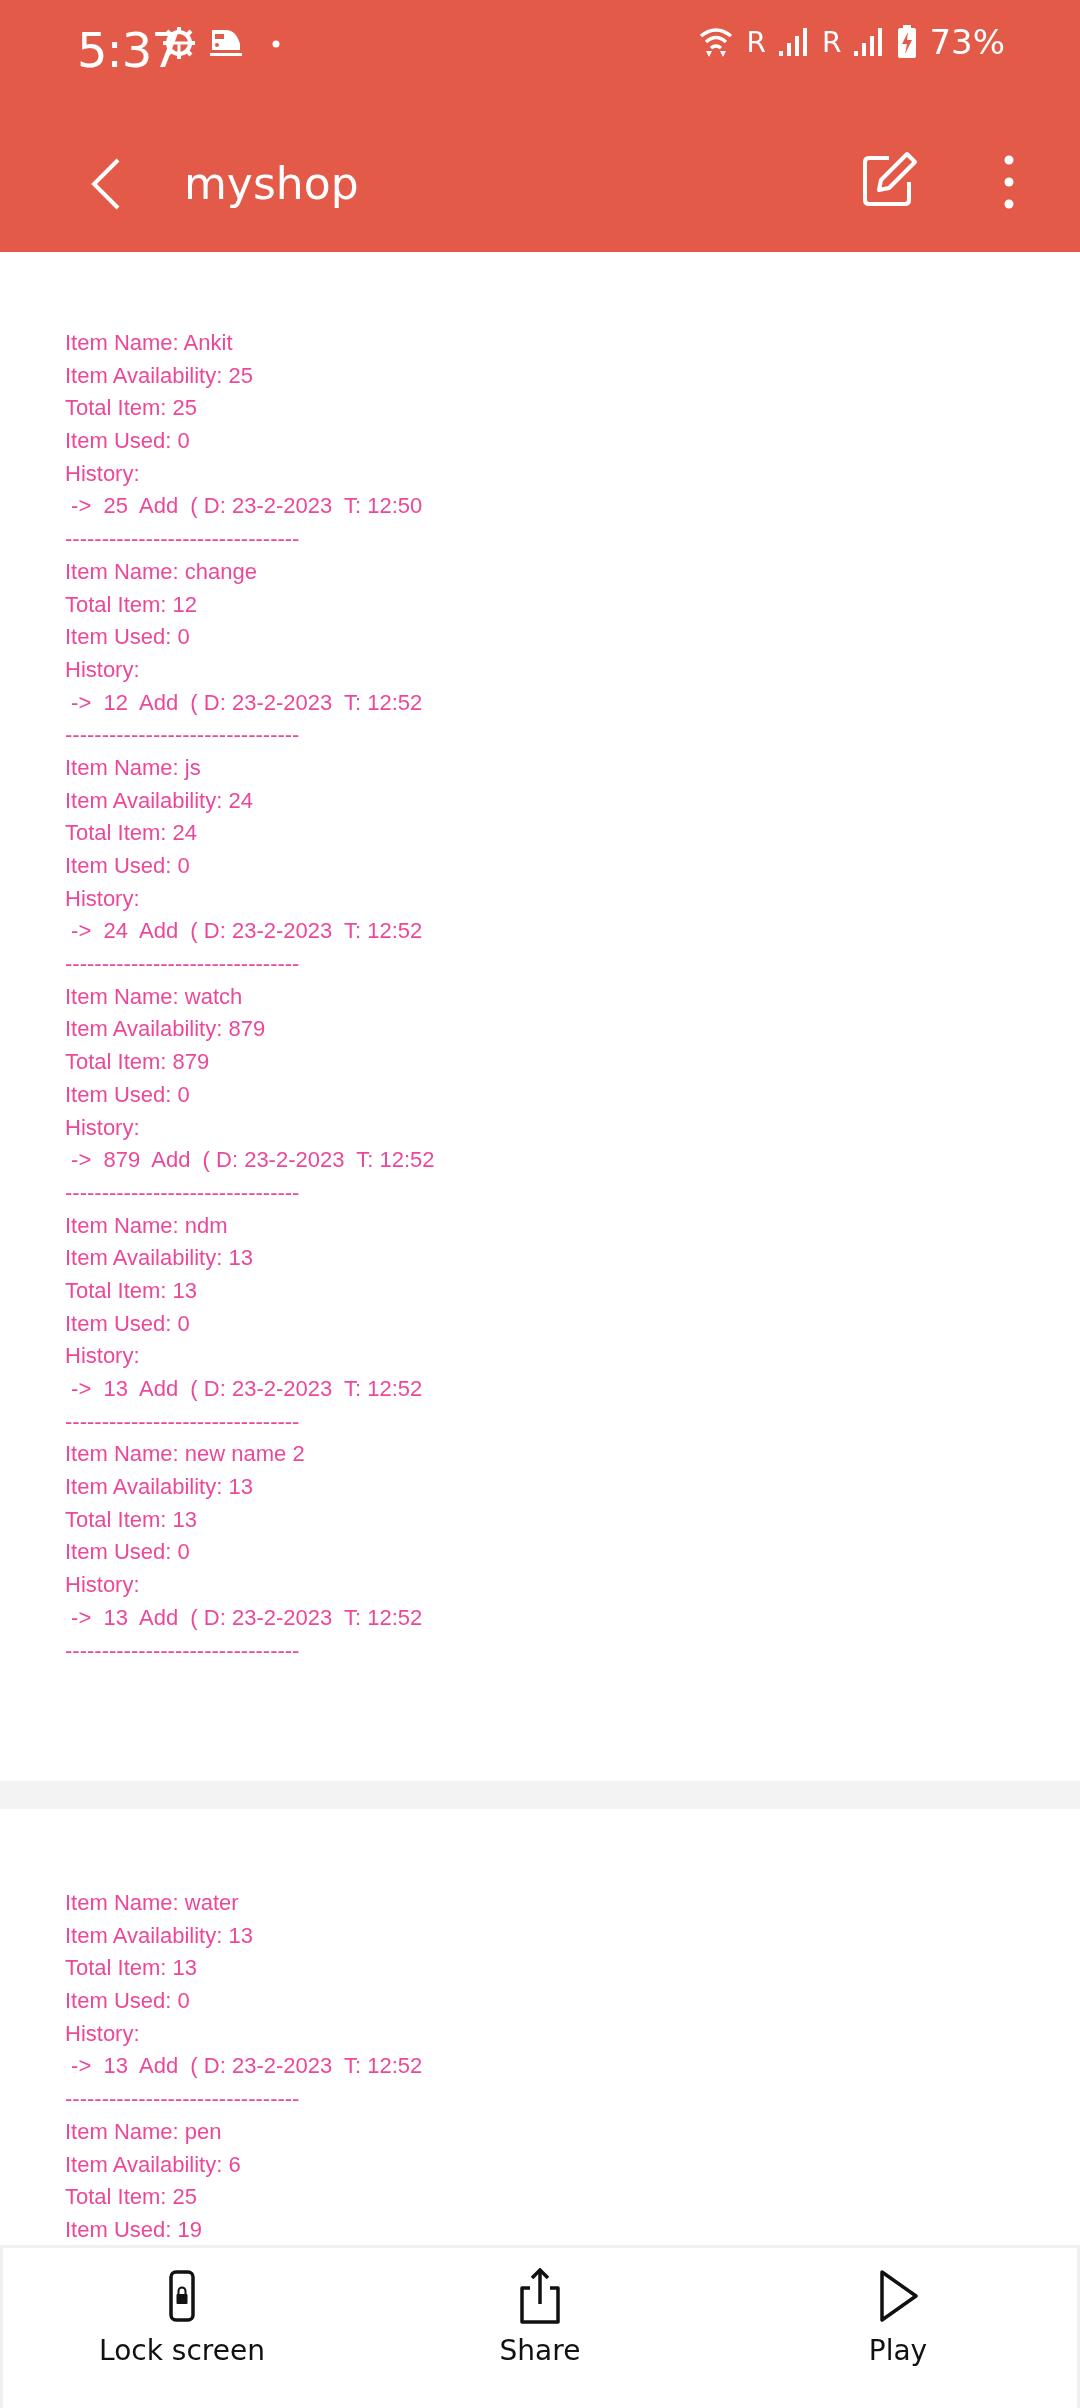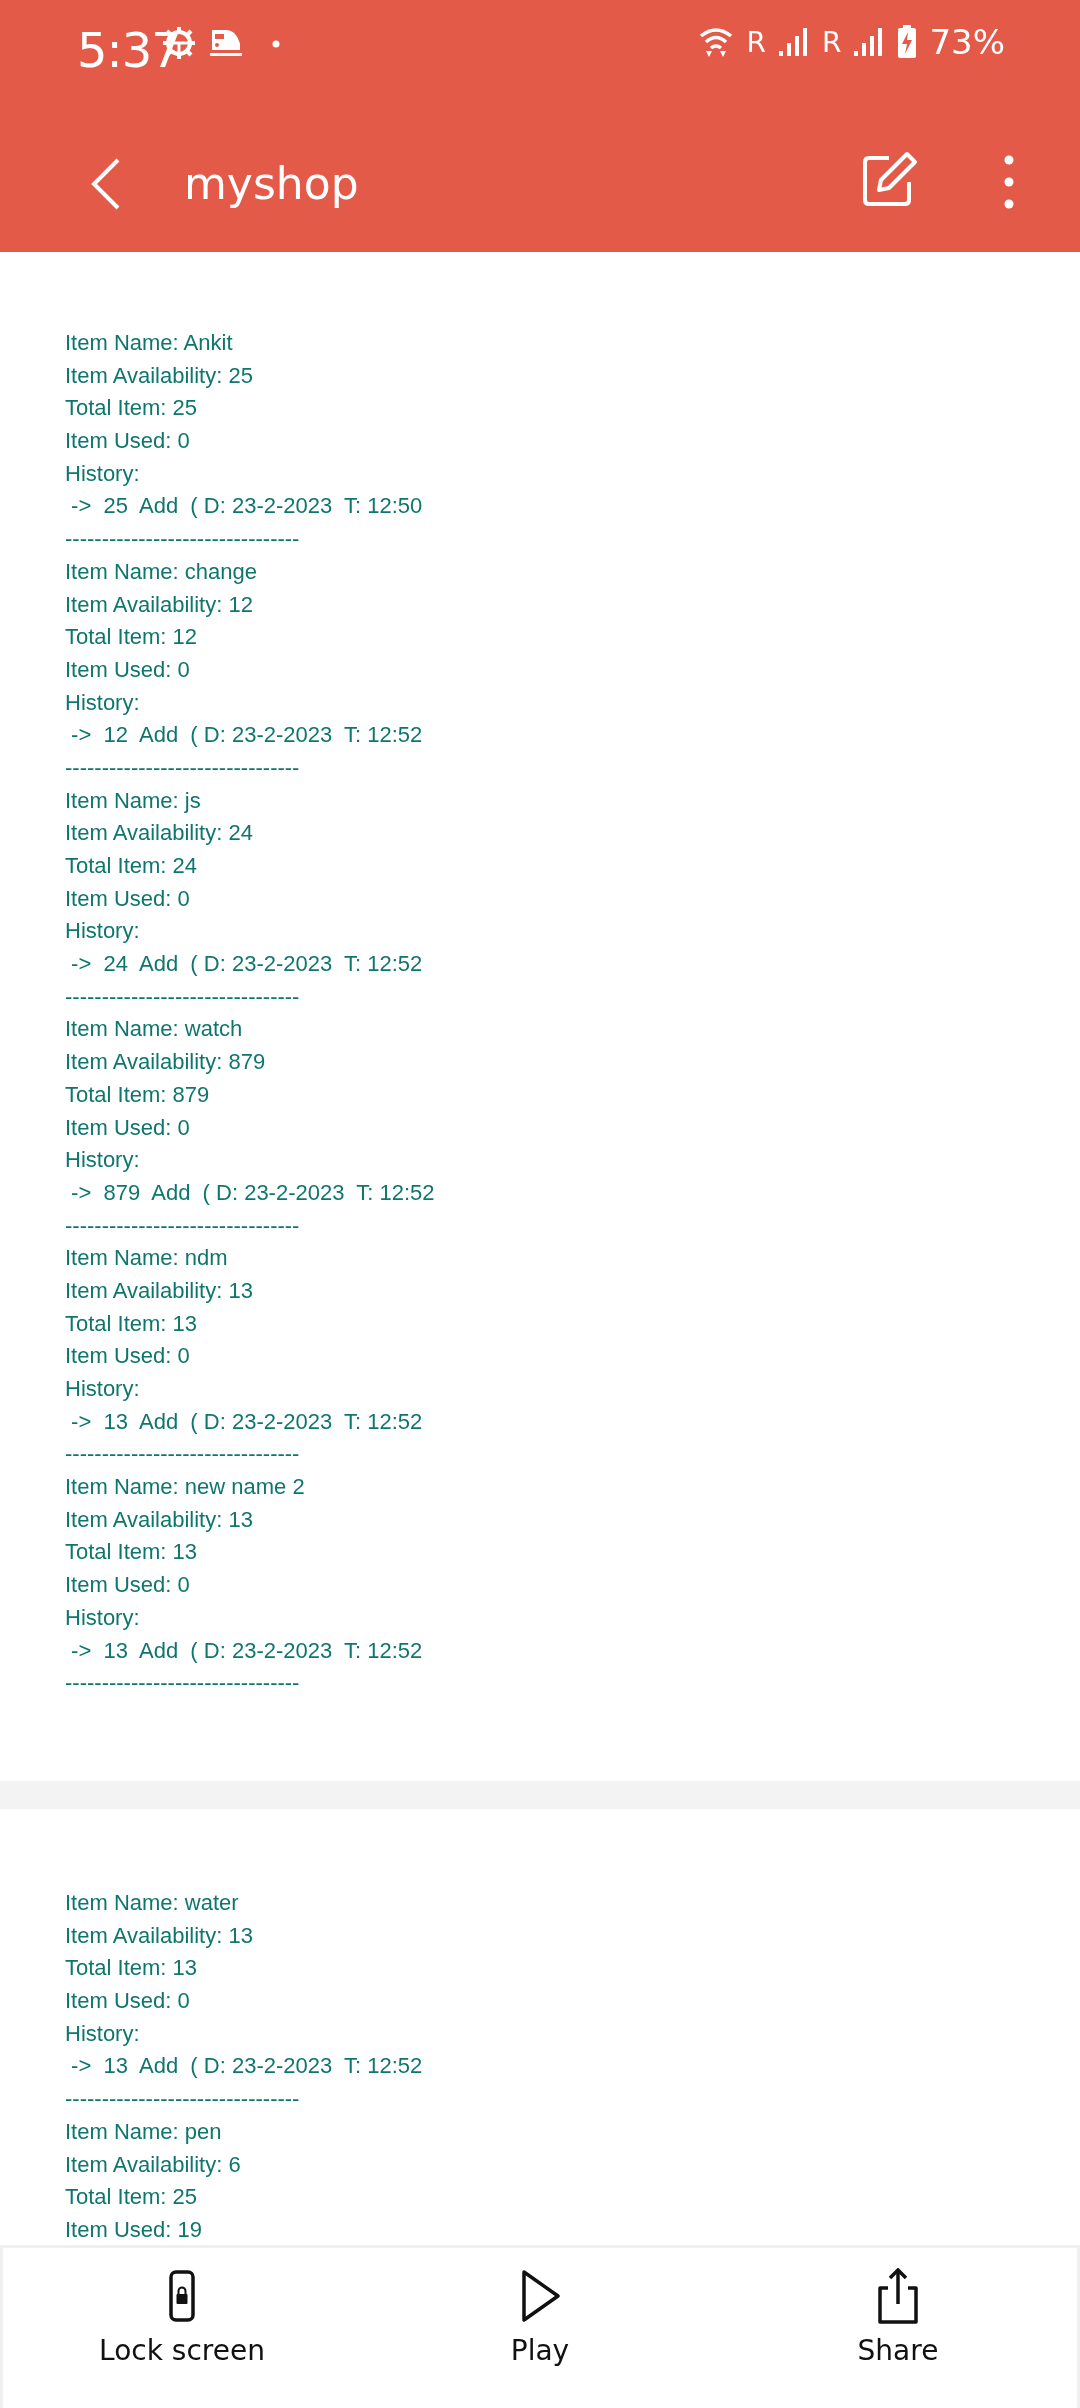--- a/index.html
+++ b/index.html
@@ -17,21 +17,21 @@
   .back { position: absolute; left: 65px; top: 14px; width: 50px; height: 60px; cursor: pointer; }
   .title { position: absolute; left: 165px; top: 18px; font-size: 44px; font-family: "DejaVu Sans", sans-serif; font-weight: normal; }
   .edit { position: absolute; left: 840px; top: 10px; width: 60px; height: 60px; cursor: pointer; }
   .more { position: absolute; left: 975px; top: 14px; width: 30px; height: 56px; cursor: pointer; }
 
   .page { position: absolute; left: 0; width: 1080px; background: #fff; }
   .page1 { top: 252px; height: 1529px; }
   .sep { position: absolute; left: 0; top: 1781px; width: 1080px; height: 28px; background: #f3f3f3; }
   .page2 { top: 1809px; height: 437px; overflow: hidden; }
 
-  .records { position: absolute; left: 65px; font-size: 22px; color: #0f766e; }
+  .records { position: absolute; left: 65px; font-size: 22px; color: #ec4899; }
   .page1 .records { top: 75px; }
   .page2 .records { top: 78px; }
   .line { height: 32.7px; line-height: 32.7px; white-space: pre; }
   .dash { height: 32.7px; line-height: 32.7px; white-space: pre; letter-spacing: 0px; }
 
   .bottombar { position: absolute; left: 0; top: 2245px; width: 1080px; height: 163px; background: #fff; border: 3px solid #f0f0f0; border-bottom: none; display: flex; }
   .bb-item { flex: 1; display: flex; flex-direction: column; align-items: center; padding-top: 20px; cursor: pointer; }
   .bb-icon { width: 56px; height: 56px; }
   .bb-label { margin-top: 10px; font-size: 28px; font-family: "DejaVu Sans", sans-serif; color: #111; }
 </style>
@@ -121,21 +121,20 @@
       <div class="line">Item Availability: 25</div>
       <div class="line">Total Item: 25</div>
       <div class="line">Item Used: 0</div>
       <div class="line">History:</div>
       <div class="line"> -&gt;  25  Add  ( D: 23-2-2023  T: 12:50</div>
       <div class="dash">--------------------------------</div>
     </div>
 
     <div>
       <div class="line">Item Name: change</div>
-      <div class="line">Item Availability: 12</div>
       <div class="line">Total Item: 12</div>
       <div class="line">Item Used: 0</div>
       <div class="line">History:</div>
       <div class="line"> -&gt;  12  Add  ( D: 23-2-2023  T: 12:52</div>
       <div class="dash">--------------------------------</div>
     </div>
 
     <div>
       <div class="line">Item Name: js</div>
       <div class="line">Item Availability: 24</div>
@@ -204,25 +203,25 @@
   <div class="bb-item">
     <svg class="bb-icon" viewBox="0 0 56 56">
       <rect x="17" y="4" width="22" height="48" rx="5" stroke="#111" stroke-width="3.5" fill="none"></rect>
       <rect x="22.5" y="26" width="11" height="10" rx="1" fill="#111"></rect>
       <path d="M24.5 26 v-3 a3.5 3.5 0 0 1 7 0 v3" stroke="#111" stroke-width="2" fill="none"></path>
     </svg>
     <span class="bb-label">Lock screen</span>
   </div>
   <div class="bb-item">
     <svg class="bb-icon" viewBox="0 0 56 56">
-      <path d="M12 4 L46 28 L12 52 Z" stroke="#111" stroke-width="3.5" fill="none" stroke-linejoin="round"></path>
-    </svg>
-    <span class="bb-label">Play</span>
-  </div>
-  <div class="bb-item">
-    <svg class="bb-icon" viewBox="0 0 56 56">
       <line x1="28" y1="2" x2="28" y2="36" stroke="#111" stroke-width="3.5"></line>
       <polyline points="20,10 28,2 36,10" stroke="#111" stroke-width="3.5" fill="none"></polyline>
       <path d="M18 20 H10 V54 H46 V20 H38" stroke="#111" stroke-width="3.5" fill="none" stroke-linejoin="round"></path>
     </svg>
     <span class="bb-label">Share</span>
   </div>
+  <div class="bb-item">
+    <svg class="bb-icon" viewBox="0 0 56 56">
+      <path d="M12 4 L46 28 L12 52 Z" stroke="#111" stroke-width="3.5" fill="none" stroke-linejoin="round"></path>
+    </svg>
+    <span class="bb-label">Play</span>
+  </div>
 </div>
 
 </body></html>

